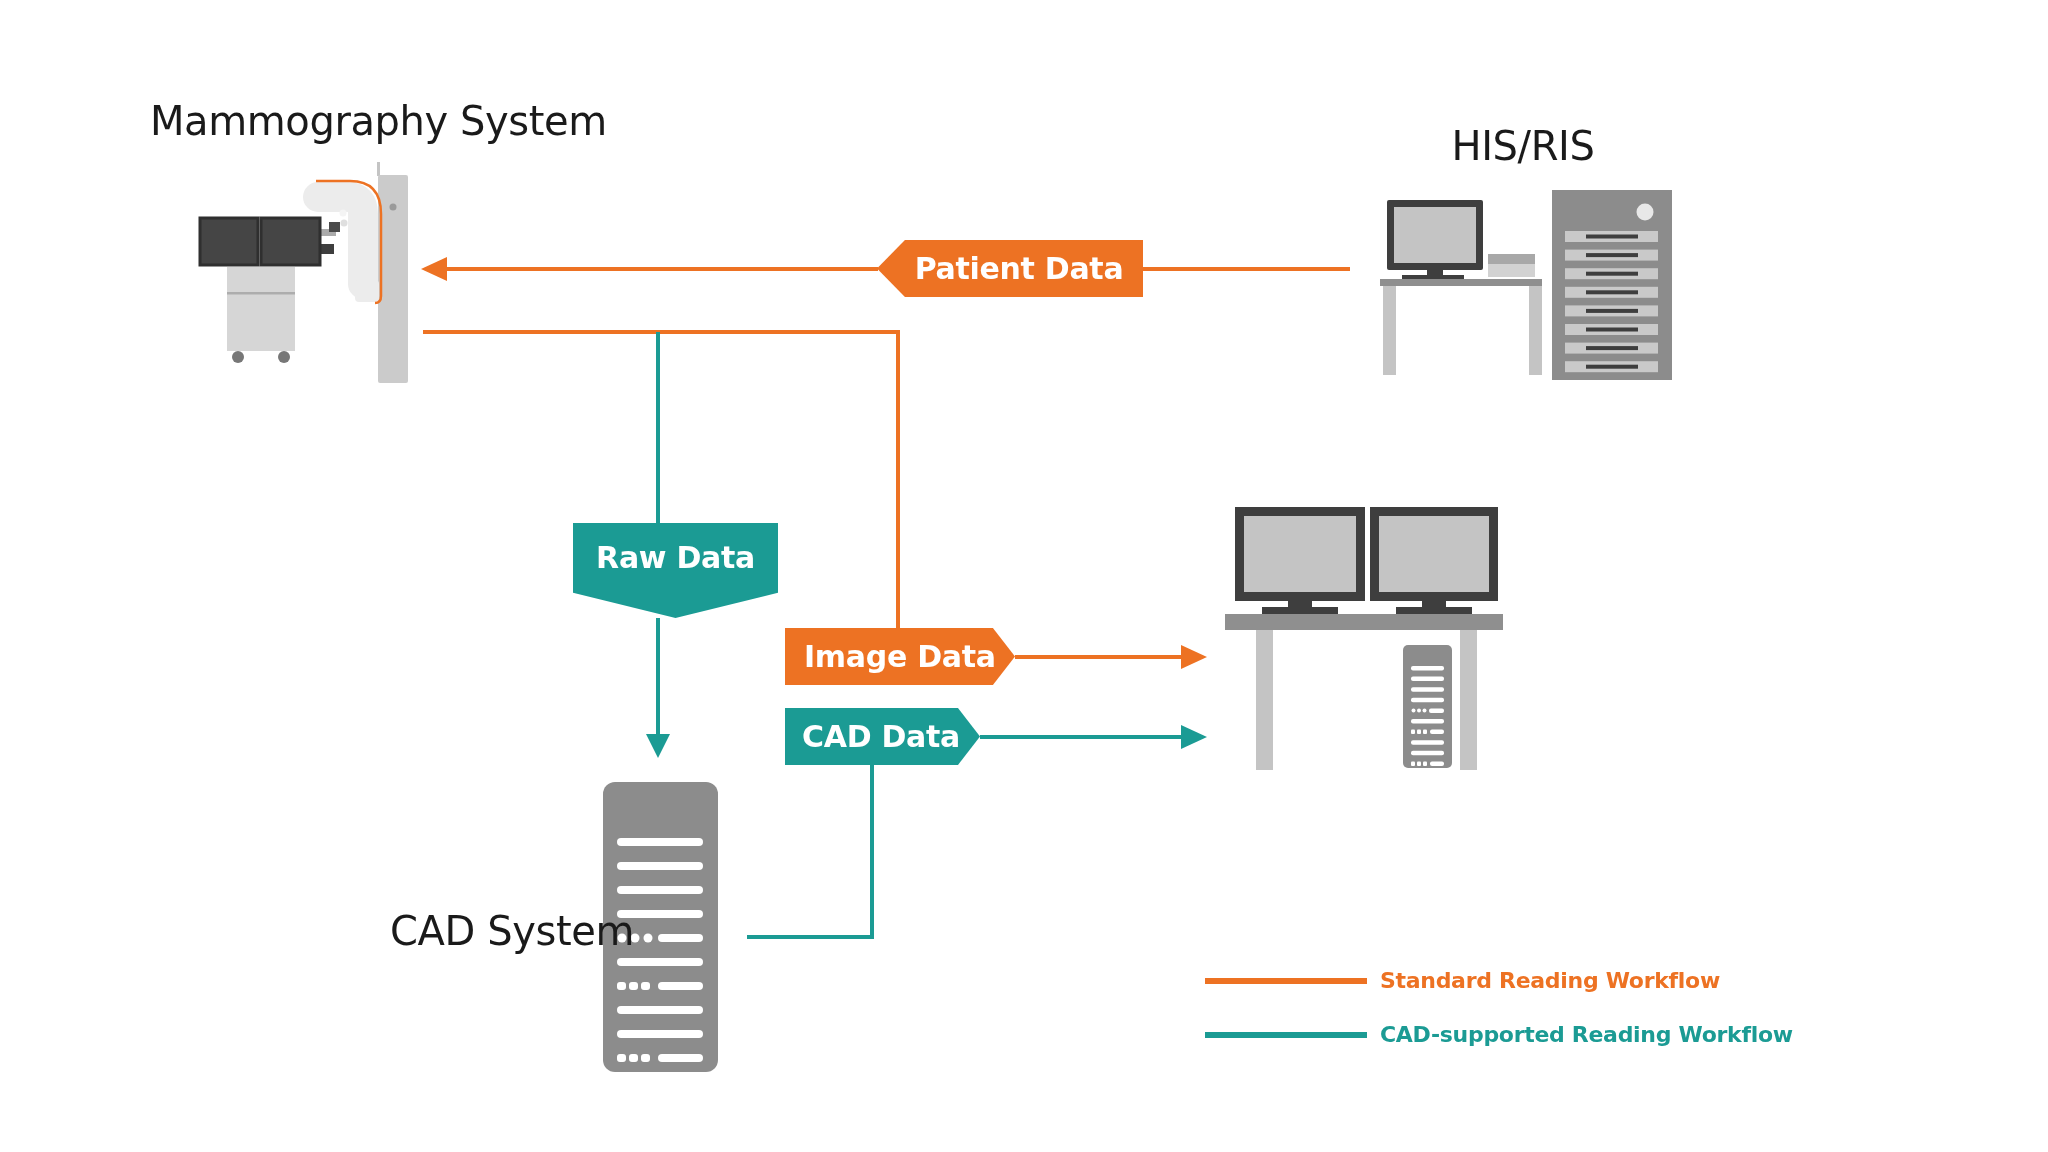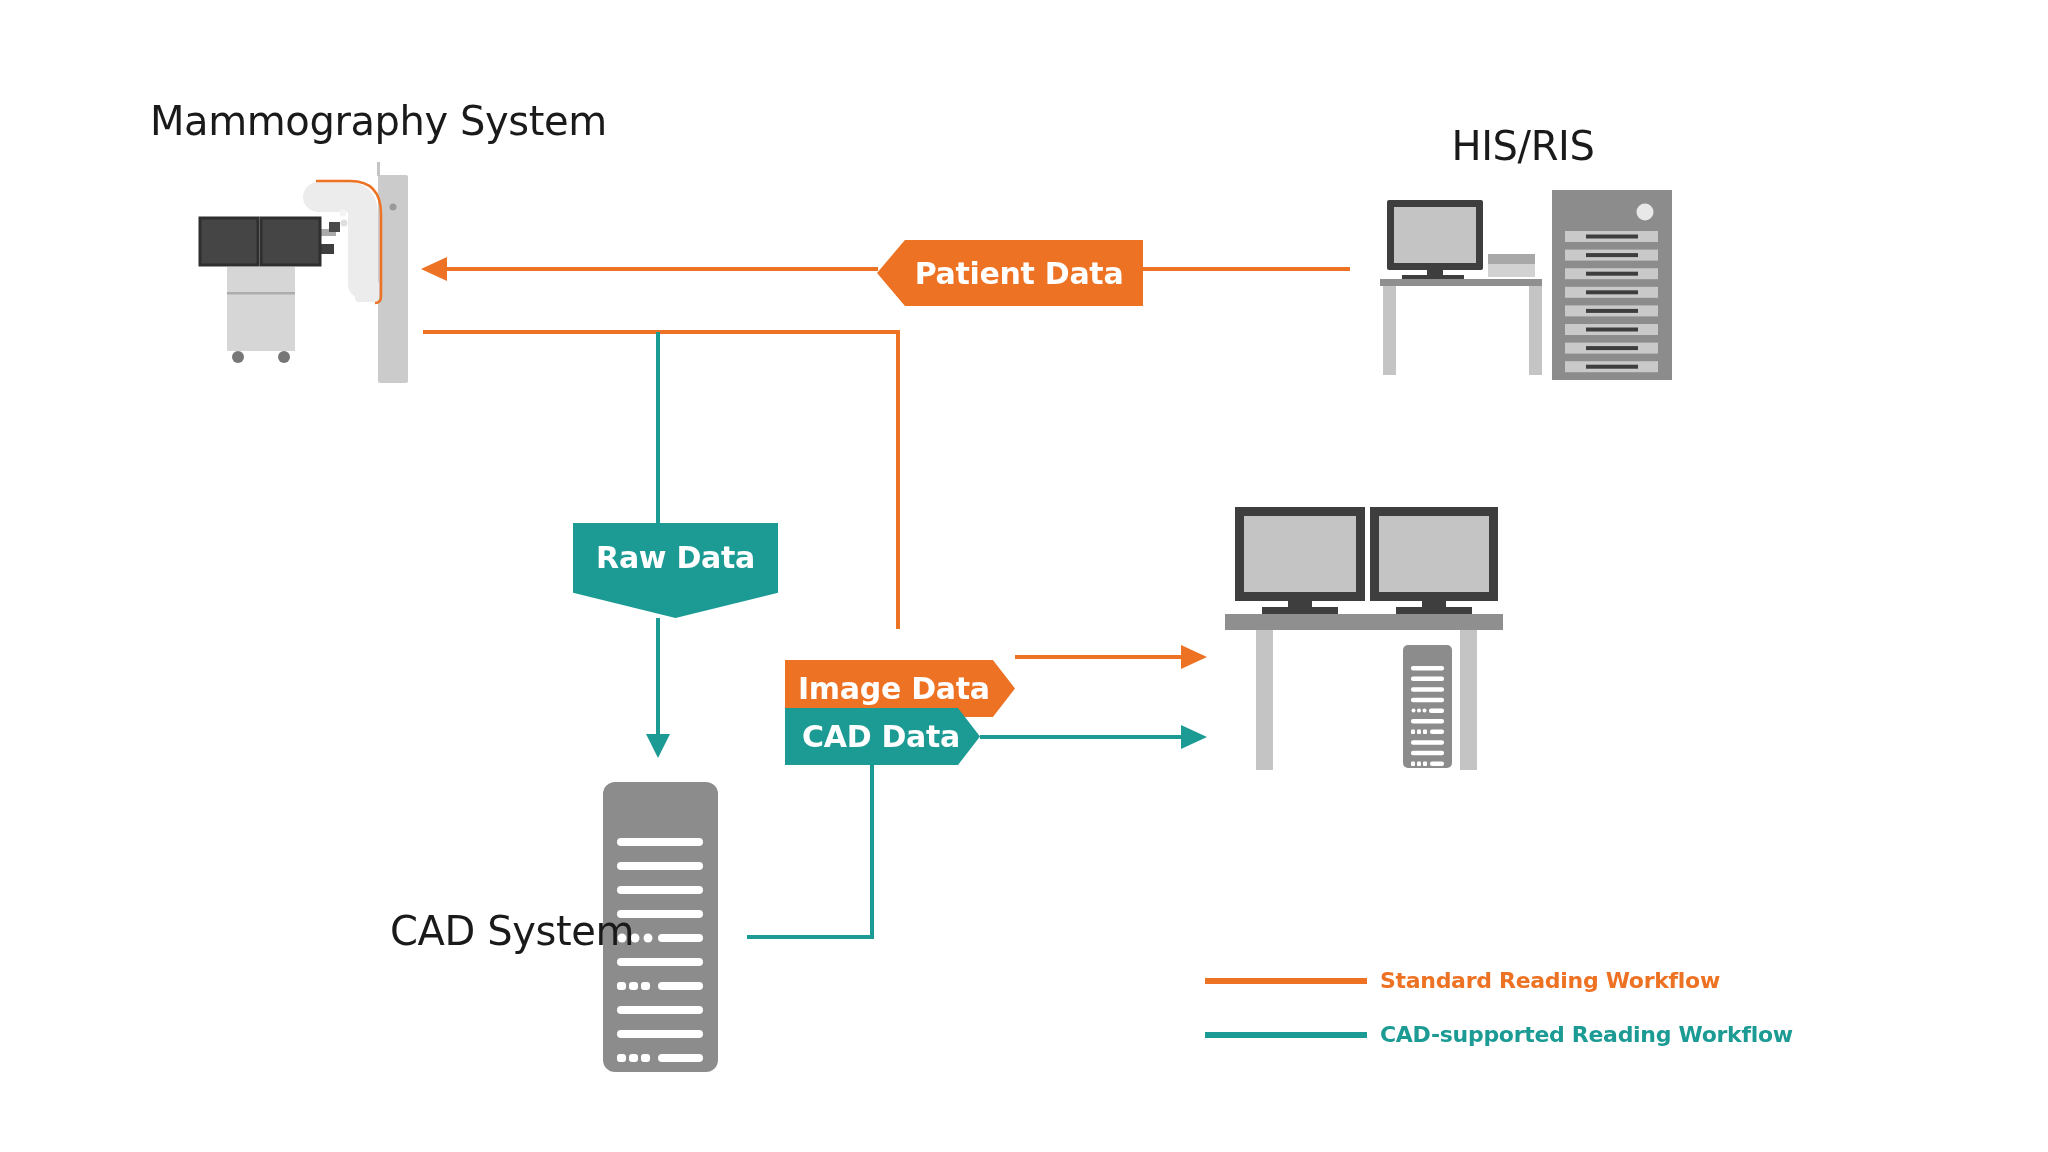--- a/index.html
+++ b/index.html
@@ -19,30 +19,30 @@
     position:absolute;color:var(--ink);font-weight:400;font-size:40px;
     letter-spacing:-0.4px;line-height:36px;white-space:nowrap;
   }
   .banner{
     position:absolute;color:#fff;font-weight:700;font-size:30px;letter-spacing:-0.3px;
     display:flex;align-items:center;white-space:nowrap;
   }
   .banner.orange{background:var(--orange);}
   .banner.teal{background:var(--teal);}
 
-  .banner-patient{left:877px;top:240px;width:266px;height:66px;
+  .banner-patient{left:877px;top:240px;width:266px;height:57px;
     clip-path:polygon(0 50%,10.5% 0,100% 0,100% 100%,10.5% 100%);
     justify-content:center;padding-left:18px;box-sizing:border-box;}
   .banner-raw{left:573px;top:523px;width:205px;height:95px;
     clip-path:polygon(0 0,100% 0,100% 73.5%,50% 100%,0 73.5%);
     justify-content:center;align-items:flex-start;}
   .banner-raw .banner-text{line-height:70px;}
-  .banner-image{left:785px;top:660px;width:230px;height:57px;
+  .banner-image{left:785px;top:628px;width:230px;height:57px;
     clip-path:polygon(0 0,90.4% 0,100% 50%,90.4% 100%,0 100%);
-    padding-left:13px;box-sizing:border-box;}
+    padding-left:19px;box-sizing:border-box;}
   .banner-cad{left:785px;top:708px;width:195px;height:57px;
     clip-path:polygon(0 0,88.7% 0,100% 50%,88.7% 100%,0 100%);
     padding-left:17px;box-sizing:border-box;}
 
   .line-orange{stroke:var(--orange);stroke-width:4;fill:none;}
   .line-teal{stroke:var(--teal);stroke-width:4;fill:none;}
   .head-orange{fill:var(--orange);stroke:none;}
   .head-teal{fill:var(--teal);stroke:none;}
 
   .legend-swatch{position:absolute;width:162px;height:6px;}

